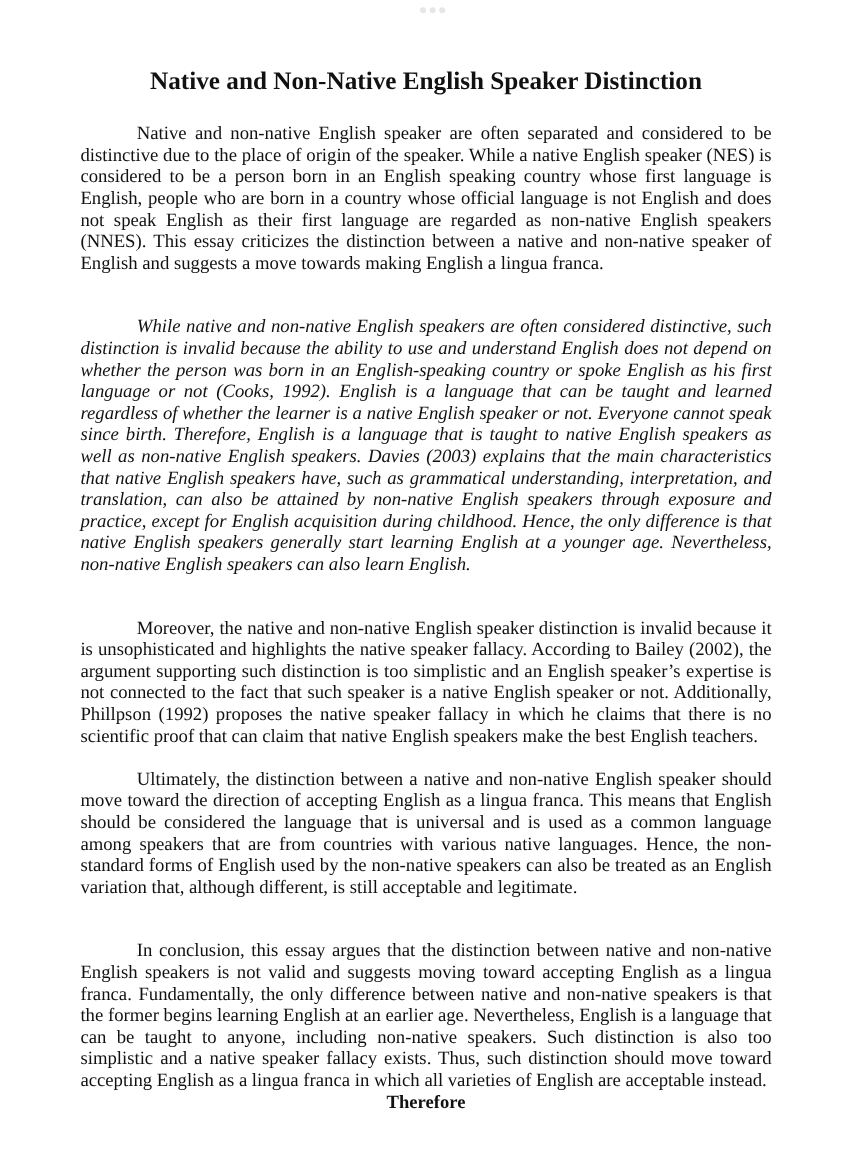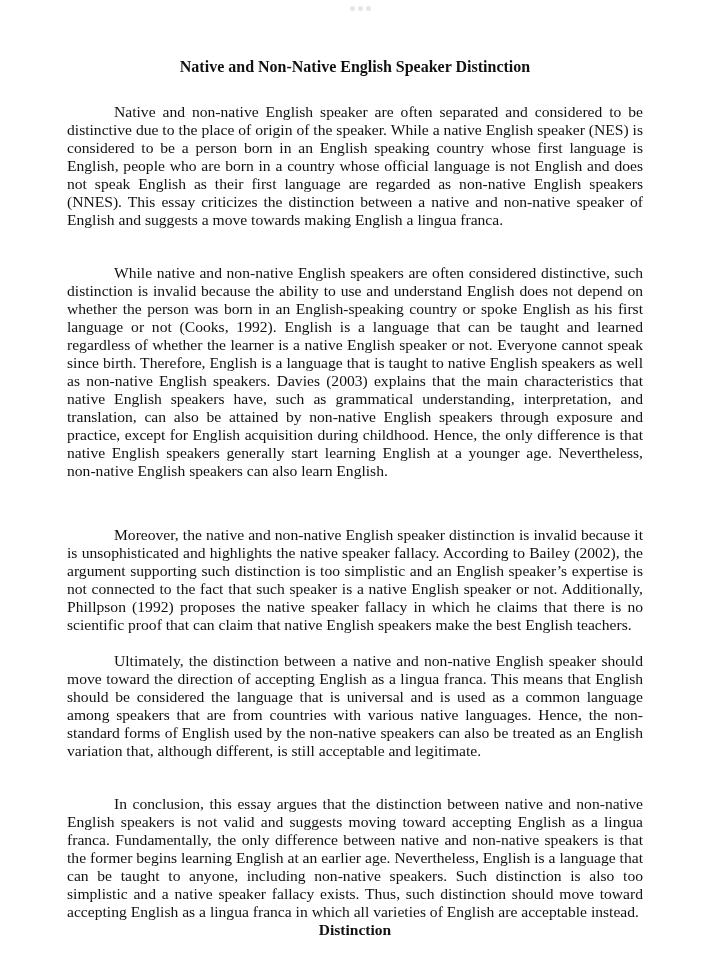--- a/index.html
+++ b/index.html
@@ -33,34 +33,34 @@
     }
     .page {
       position: absolute;
       left: 67px;
       width: 576px;
       top: 57px;
     }
     .title {
       text-align: center;
       font-weight: bold;
-      font-size: 16px;
+      font-size: 21px;
       line-height: 20px;
       margin: 0;
     }
     .para {
       font-size: 15.6px;
       line-height: 18px;
       text-align: justify;
       text-indent: 47px;
       margin: 0;
     }
     .p1 { margin-top: 26px; }
-    .p2 { margin-top: 35px; }
-    .p3 { margin-top: 46px; }
+    .p2 { margin-top: 35px; font-style: italic; }
+    .p3 { margin-top: 35px; }
     .p4 { margin-top: 18px; }
     .p5 { margin-top: 35px; }
     .references {
       text-align: center;
       font-weight: bold;
       font-size: 15.5px;
       line-height: 18px;
       margin: 0;
     }
   </style>
@@ -73,14 +73,14 @@
   <span></span>
 </div>
 
 <div class="page">
   <h1 class="title">Native and Non-Native English Speaker Distinction</h1>
   <p class="para p1">Native and non-native English speaker are often separated and considered to be distinctive due to the place of origin of the speaker. While a native English speaker (NES) is considered to be a person born in an English speaking country whose first language is English, people who are born in a country whose official language is not English and does not speak English as their first language are regarded as non-native English speakers (NNES). This essay criticizes the distinction between a native and non-native speaker of English and suggests a move towards making English a lingua franca.</p>
   <p class="para p2">While native and non-native English speakers are often considered distinctive, such distinction is invalid because the ability to use and understand English does not depend on whether the person was born in an English-speaking country or spoke English as his first language or not (Cooks, 1992). English is a language that can be taught and learned regardless of whether the learner is a native English speaker or not. Everyone cannot speak since birth. Therefore, English is a language that is taught to native English speakers as well as non-native English speakers. Davies (2003) explains that the main characteristics that native English speakers have, such as grammatical understanding, interpretation, and translation, can also be attained by non-native English speakers through exposure and practice, except for English acquisition during childhood. Hence, the only difference is that native English speakers generally start learning English at a younger age. Nevertheless, non-native English speakers can also learn English.</p>
   <p class="para p3">Moreover, the native and non-native English speaker distinction is invalid because it is unsophisticated and highlights the native speaker fallacy. According to Bailey (2002), the argument supporting such distinction is too simplistic and an English speaker’s expertise is not connected to the fact that such speaker is a native English speaker or not. Additionally, Phillpson (1992) proposes the native speaker fallacy in which he claims that there is no scientific proof that can claim that native English speakers make the best English teachers.</p>
   <p class="para p4">Ultimately, the distinction between a native and non-native English speaker should move toward the direction of accepting English as a lingua franca. This means that English should be considered the language that is universal and is used as a common language among speakers that are from countries with various native languages. Hence, the non-standard forms of English used by the non-native speakers can also be treated as an English variation that, although different, is still acceptable and legitimate.</p>
   <p class="para p5">In conclusion, this essay argues that the distinction between native and non-native English speakers is not valid and suggests moving toward accepting English as a lingua franca. Fundamentally, the only difference between native and non-native speakers is that the former begins learning English at an earlier age. Nevertheless, English is a language that can be taught to anyone, including non-native speakers. Such distinction is also too simplistic and a native speaker fallacy exists. Thus, such distinction should move toward accepting English as a lingua franca in which all varieties of English are acceptable instead.</p>
-  <h2 class="references">Distinction</h2>
+  <h2 class="references">Therefore</h2>
 </div>
 
 </body></html>

